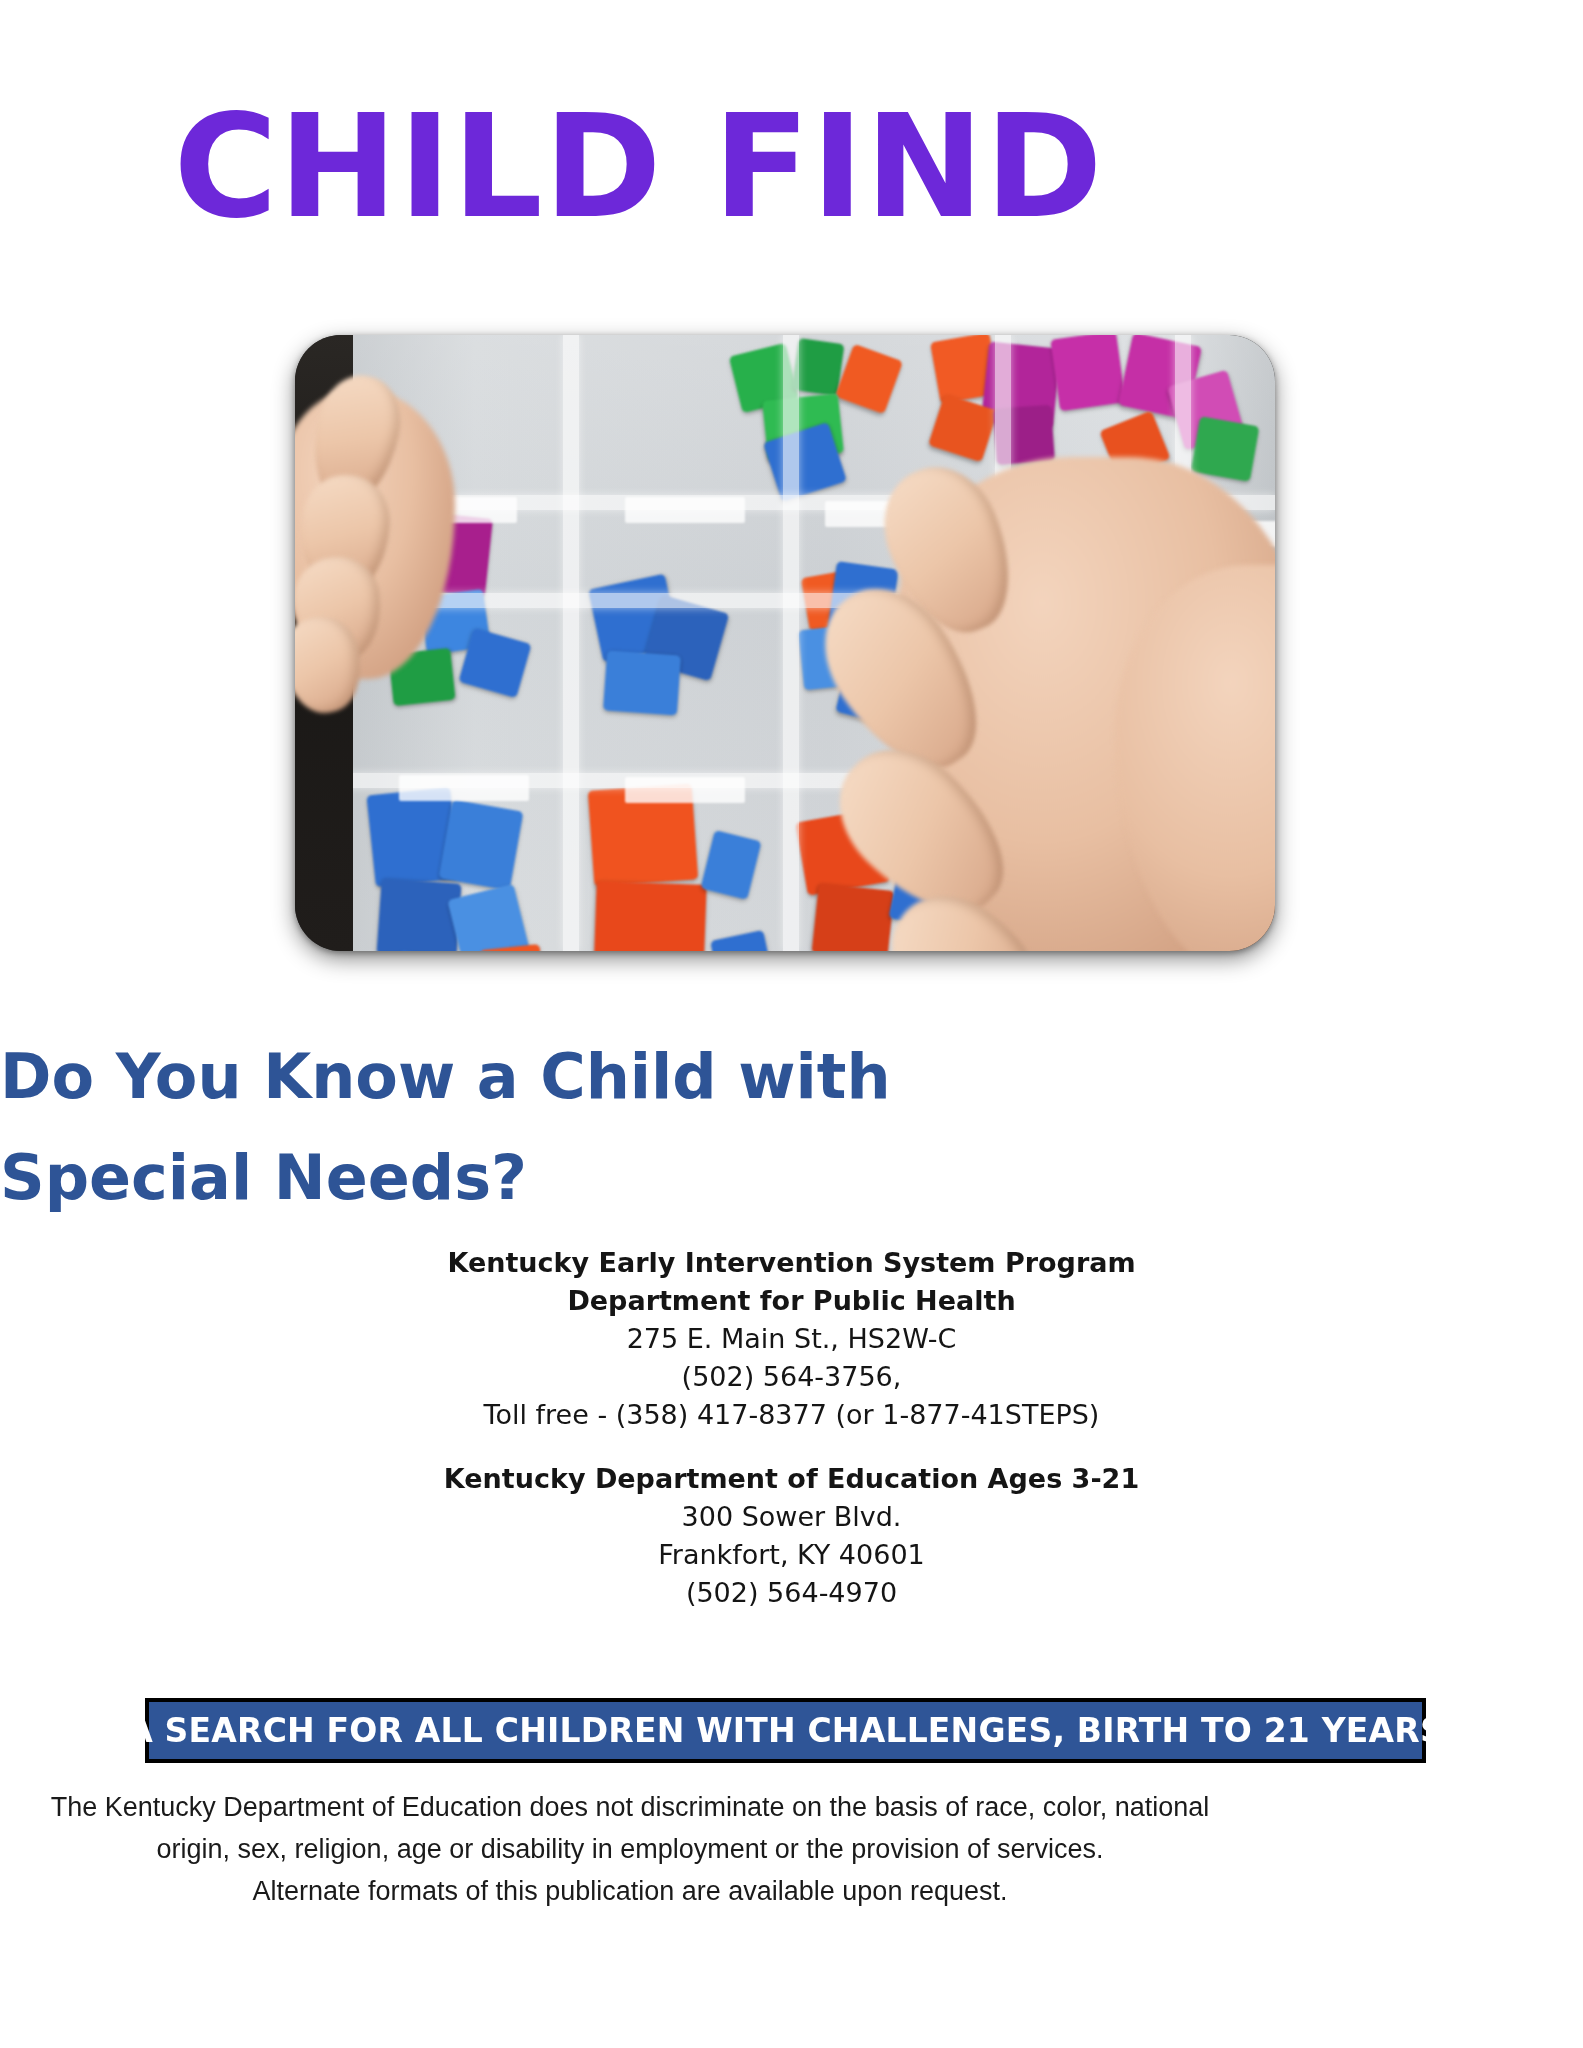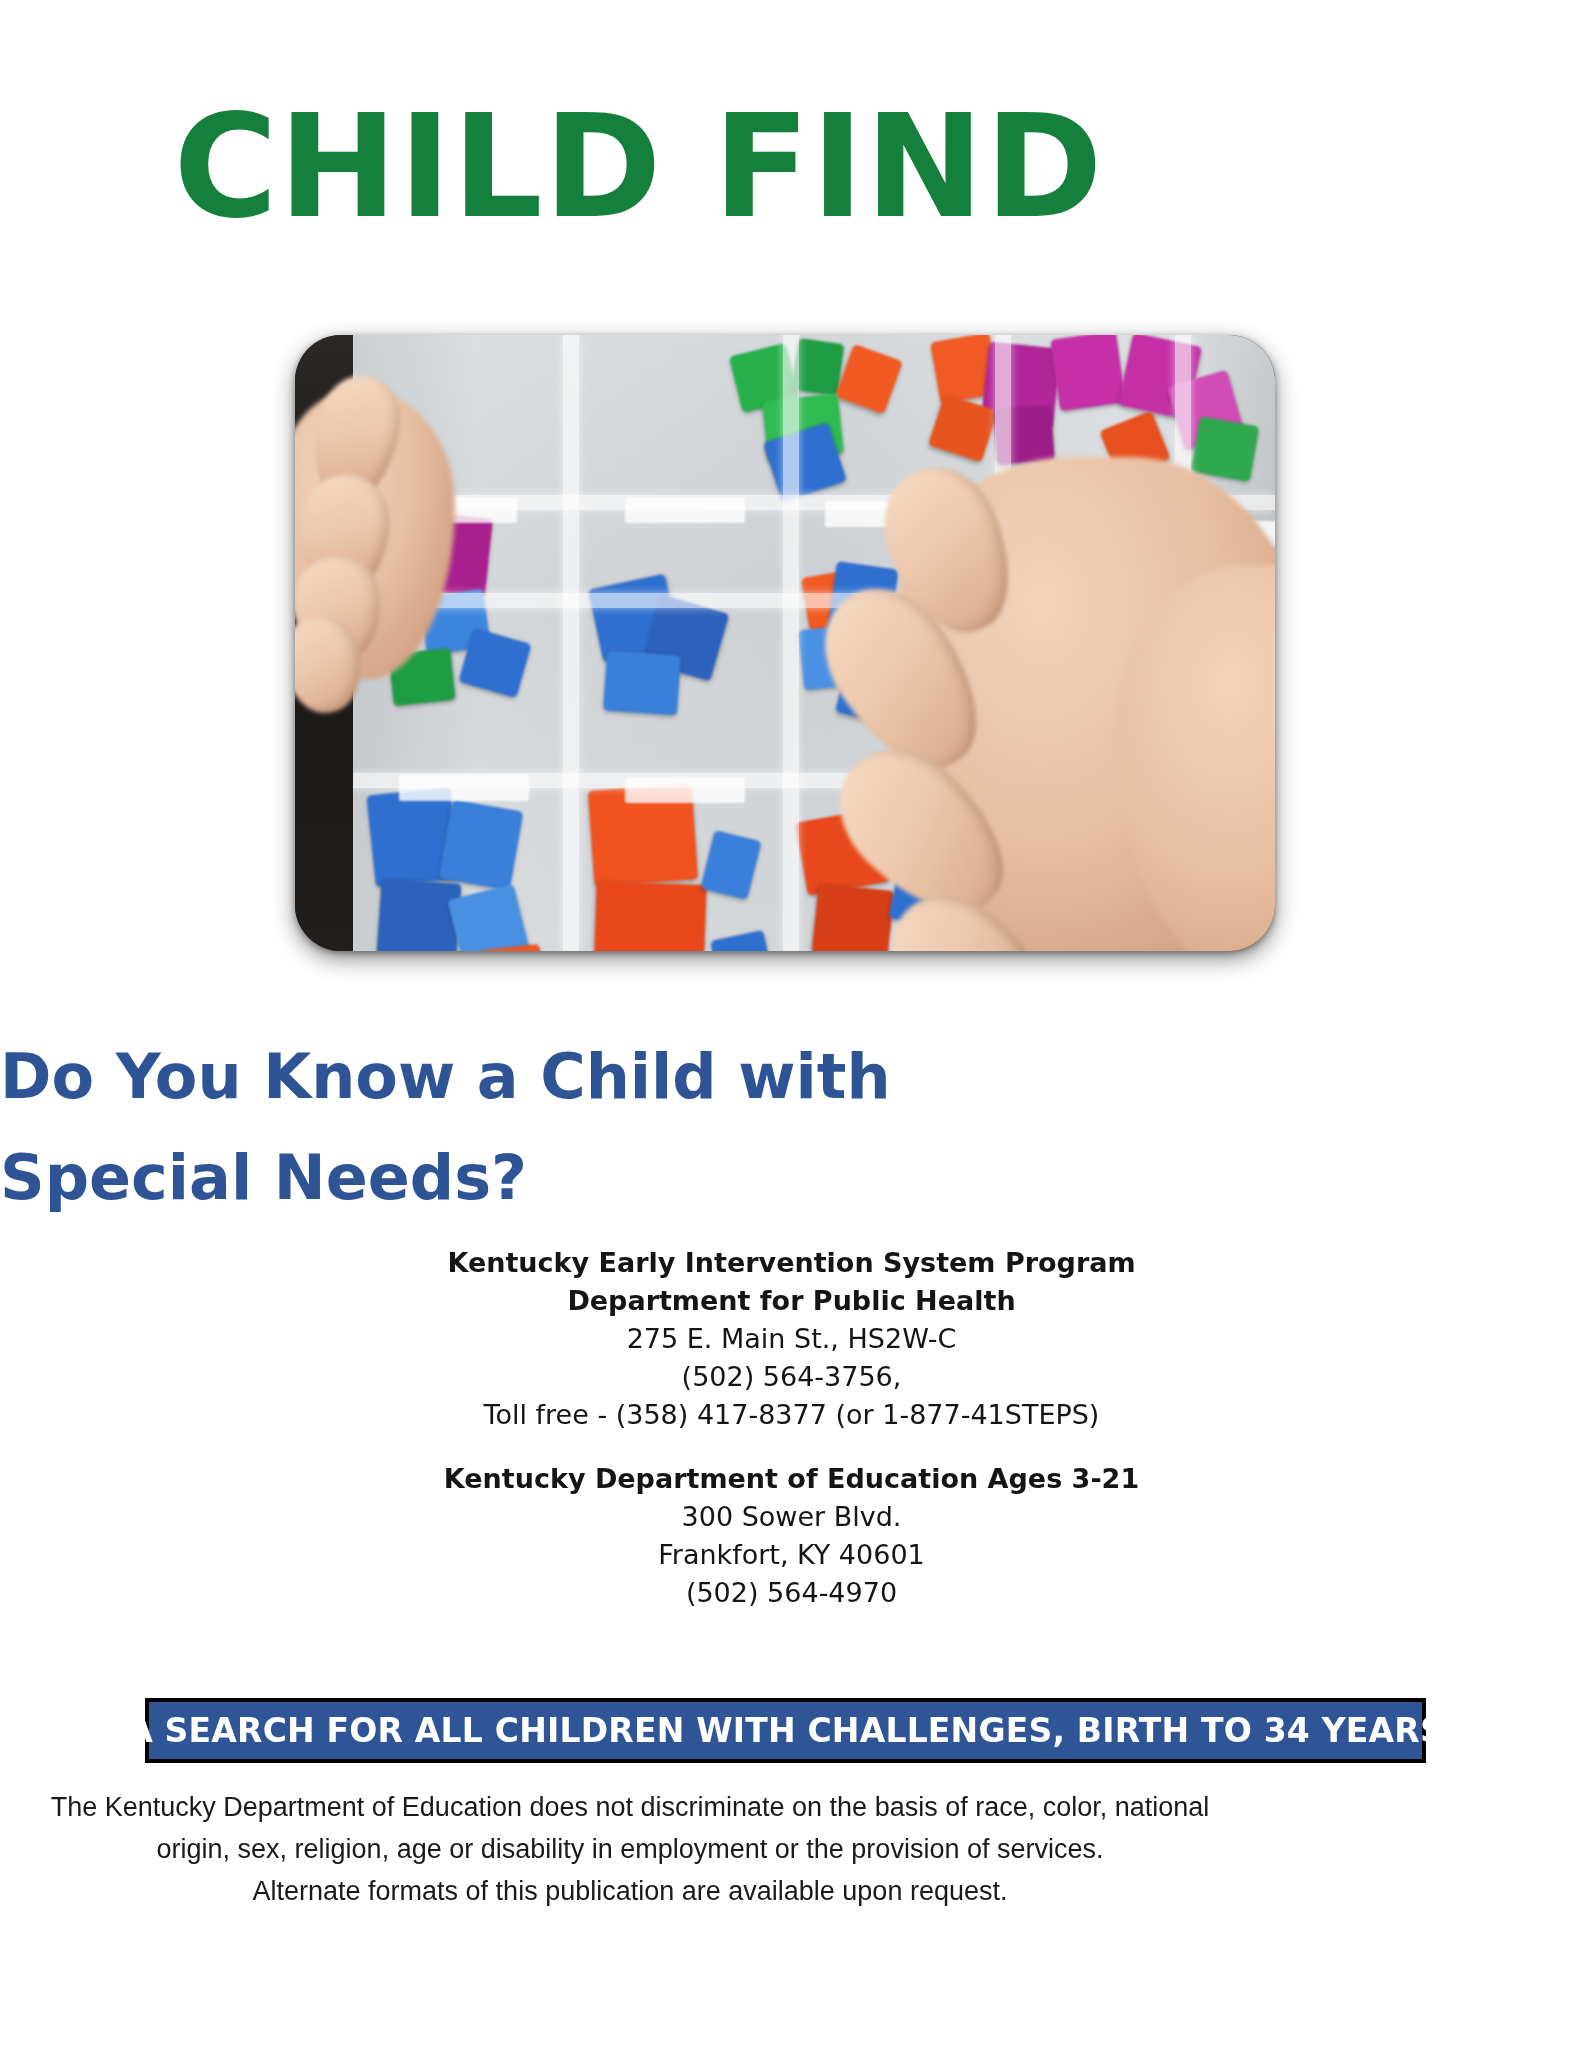--- a/index.html
+++ b/index.html
@@ -28,21 +28,21 @@
   .poster-title {
     position: absolute;
     top: 96px;
     left: 0;
     width: 1277px;
     text-align: center;
     font-size: 142px;
     line-height: 1.0;
     font-weight: 700;
     letter-spacing: 1px;
-    color: #15803d;
+    color: #6d28d9;
     font-family: "DejaVu Sans", "Liberation Sans", sans-serif;
   }
 
   
   .photo-wrap {
     position: absolute;
     left: 295px;
     top: 335px;
     width: 980px;
     height: 616px;
@@ -297,21 +297,21 @@
 
     <span class="gap"></span>
 
     <div class="b">Kentucky Department of Education Ages 3-21</div>
     <div>300 Sower Blvd.</div>
     <div>Frankfort, KY 40601</div>
     <div>(502) 564-4970</div>
   </div>
 
   <div class="banner">
-    <span class="banner-text">A SEARCH FOR ALL CHILDREN WITH CHALLENGES, BIRTH TO 34 YEARS</span>
+    <span class="banner-text">A SEARCH FOR ALL CHILDREN WITH CHALLENGES, BIRTH TO 21 YEARS</span>
   </div>
 
   <div class="disclaimer">
     <div>The Kentucky Department of Education does not discriminate on the basis of race, color, national</div>
     <div>origin, sex, religion, age or disability in employment or the provision of services.</div>
     <div>Alternate formats of this publication are available upon request.</div>
   </div>
 
 </div>
 

